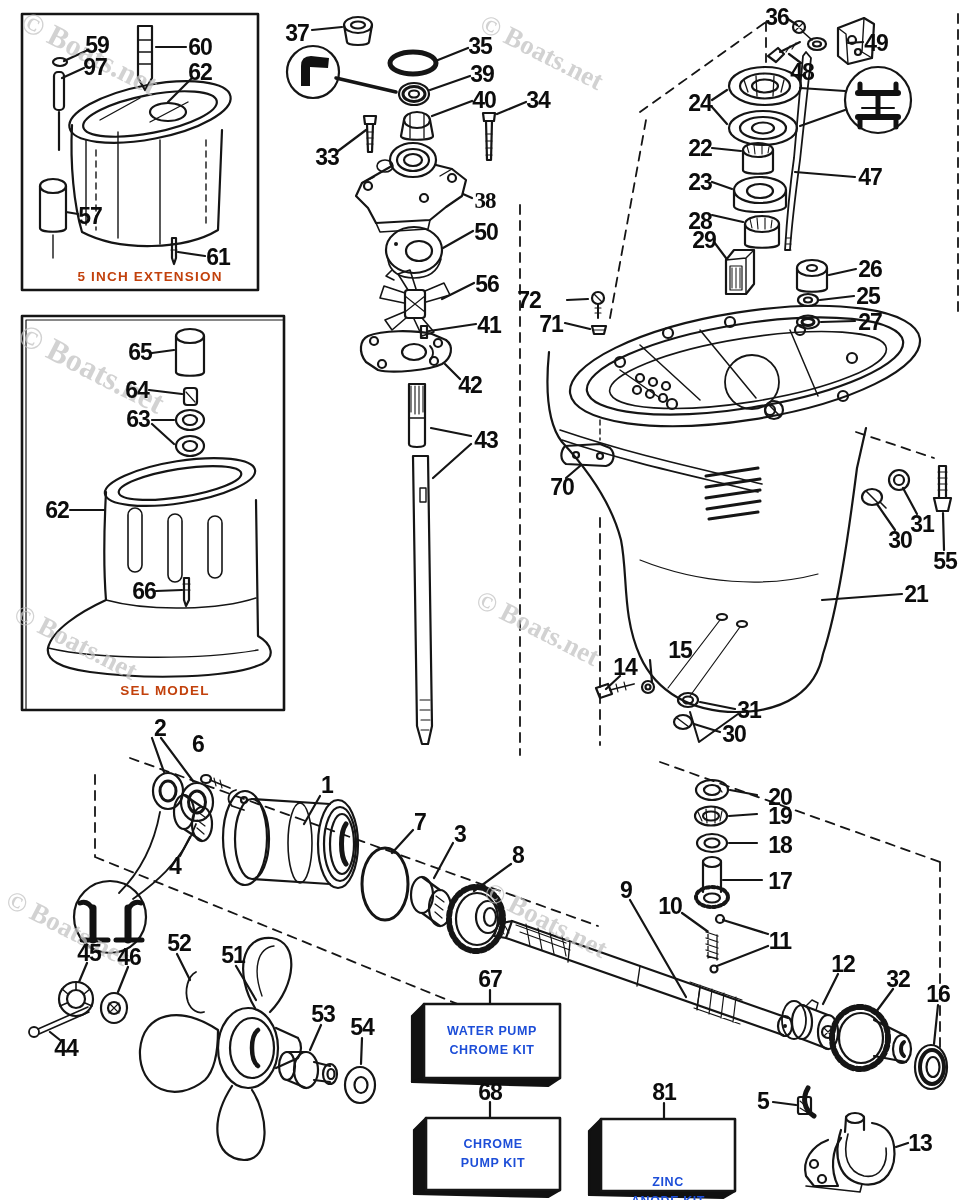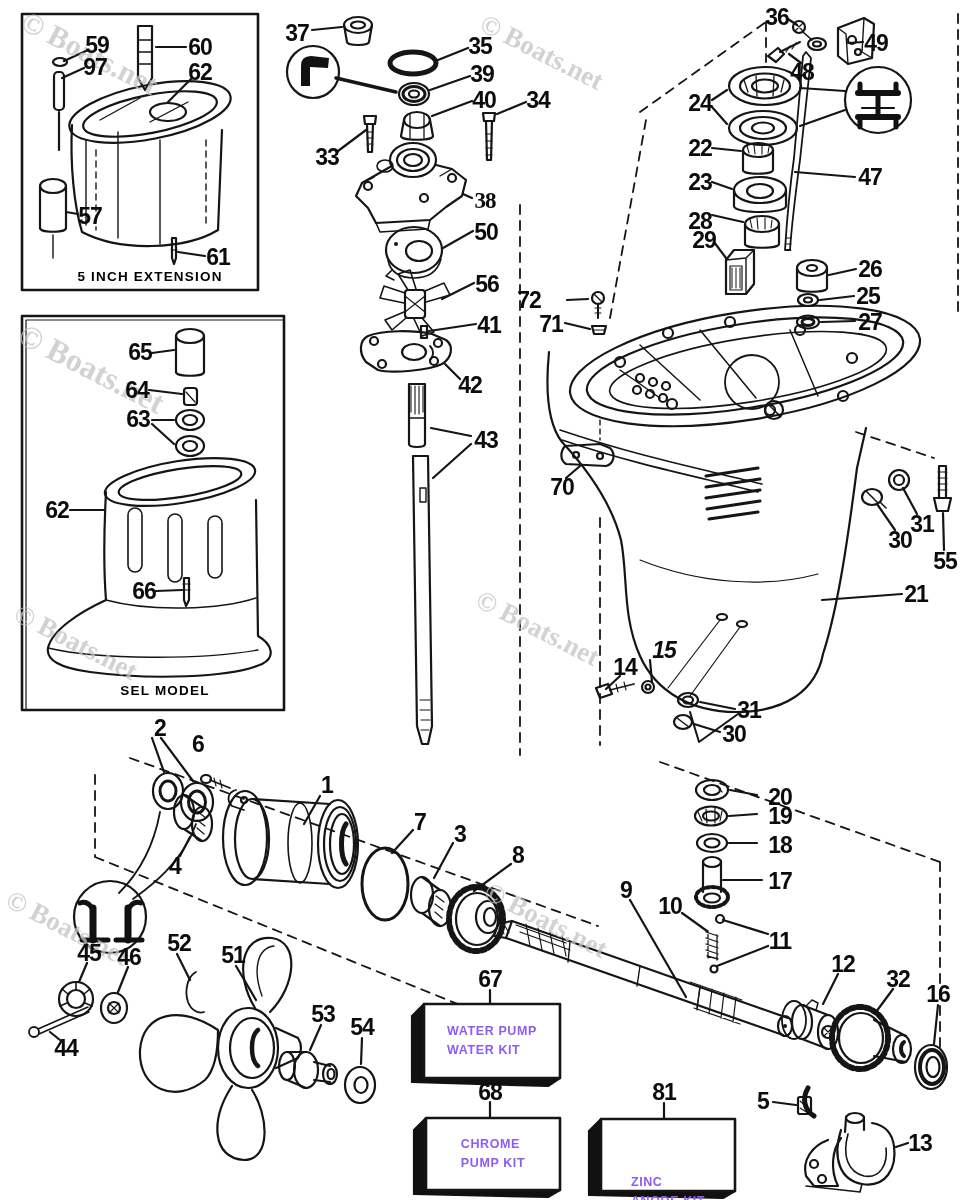--- a/index.html
+++ b/index.html
@@ -6,24 +6,24 @@
   .stage{position:relative;width:965px;height:1200px;background:#ffffff;overflow:hidden;
          font-family:"Liberation Sans", sans-serif;}
   svg.art{position:absolute;left:0;top:0;}
   .lay{position:absolute;left:0;top:0;width:965px;height:1200px;pointer-events:none;}
   .part-num{position:absolute;transform:translate(-50%,-50%);
             font:700 23px/1 "Liberation Sans", sans-serif;color:#0c0c0c;letter-spacing:-1px;
             white-space:nowrap;}
   .wm{position:absolute;font:700 27px/1 "Liberation Serif", serif;color:#c3c3c3;opacity:.75;
       transform-origin:0 0;transform:rotate(27deg);white-space:nowrap;}
   .caption{position:absolute;transform:translate(-50%,-50%);
-           font:700 13.5px/1 "Liberation Sans", sans-serif;color:#000000;letter-spacing:1.2px;
+           font:700 13.5px/1 "Liberation Sans", sans-serif;color:#c2410c;letter-spacing:1.2px;
            white-space:nowrap;}
-  .kit-text{position:absolute;transform:translate(-50%,-50%);
-            font:700 12.5px/1.55 "Liberation Sans", sans-serif;color:#8b5cf6;letter-spacing:.6px;}
+  .kit-text{position:absolute;transform:translate(-50%,-50%);text-align:center;
+            font:700 12.5px/1.55 "Liberation Sans", sans-serif;color:#1d4ed8;letter-spacing:.6px;}
   .kit-text span{display:block;}
 </style>
 </head>
 <body>
 
 <div class="stage">
 
 <svg class="art" width="965" height="1200" viewBox="0 0 965 1200">
   <g fill="none" stroke="#151515" stroke-width="2.2" stroke-linecap="round" stroke-linejoin="round">
 
@@ -520,21 +520,21 @@
       <div class="part-num" style="left: 140px; top: 352px;">65</div>
       <div class="part-num" style="left: 137px; top: 390px;">64</div>
       <div class="part-num" style="left: 138px; top: 419px;">63</div>
       <div class="part-num" style="left: 57px; top: 510px;">62</div>
       <div class="part-num" style="left: 144px; top: 591px;">66</div>
       <div class="part-num" style="left: 562px; top: 487px;">70</div>
       <div class="part-num" style="left: 900px; top: 540px;">30</div>
       <div class="part-num" style="left: 922px; top: 524px;">31</div>
       <div class="part-num" style="left: 945px; top: 561px;">55</div>
       <div class="part-num" style="left: 916px; top: 594px;">21</div>
-      <div class="part-num" style="left: 664px; top: 650px; font-style: italic;">15</div>
+      <div class="part-num" style="left: 680px; top: 650px;">15</div>
       <div class="part-num" style="left: 625px; top: 667px;">14</div>
       <div class="part-num" style="left: 749px; top: 710px;">31</div>
       <div class="part-num" style="left: 734px; top: 734px;">30</div>
       <div class="part-num" style="left: 160px; top: 728px;">2</div>
       <div class="part-num" style="left: 198px; top: 744px;">6</div>
       <div class="part-num" style="left: 327px; top: 785px;">1</div>
       <div class="part-num" style="left: 175px; top: 866px;">4</div>
       <div class="part-num" style="left: 420px; top: 822px;">7</div>
       <div class="part-num" style="left: 460px; top: 834px;">3</div>
       <div class="part-num" style="left: 518px; top: 855px;">8</div>
@@ -560,21 +560,21 @@
       <div class="part-num" style="left: 664px; top: 1092px;">81</div>
       <div class="part-num" style="left: 763px; top: 1101px;">5</div>
       <div class="part-num" style="left: 920px; top: 1143px;">13</div>
     </div>
 
 <div class="caption" style="left:150px;top:277px;">5 INCH EXTENSION</div>
 <div class="caption" style="left:165px;top:691px;">SEL MODEL</div>
 
 <div class="kit-text" style="left:492px;top:1041px;">
   <span>WATER PUMP</span>
-  <span>WATER KIT</span>
+  <span>CHROME KIT</span>
 </div>
 <div class="kit-text" style="left:493px;top:1154px;">
   <span>CHROME</span>
   <span>PUMP KIT</span>
 </div>
 <div class="kit-text" style="left:668px;top:1192px;">
   <span>ZINC</span>
   <span>ANODE KIT</span>
 </div>
 

